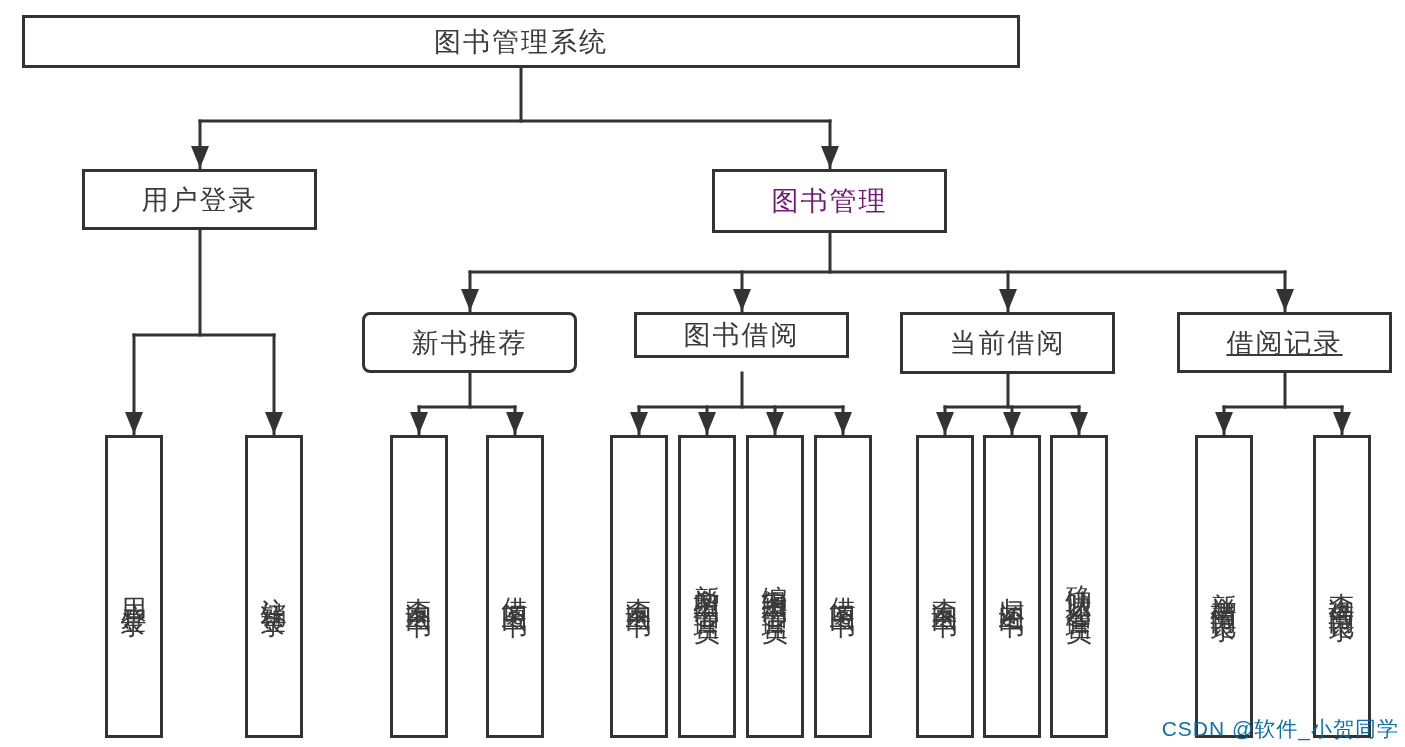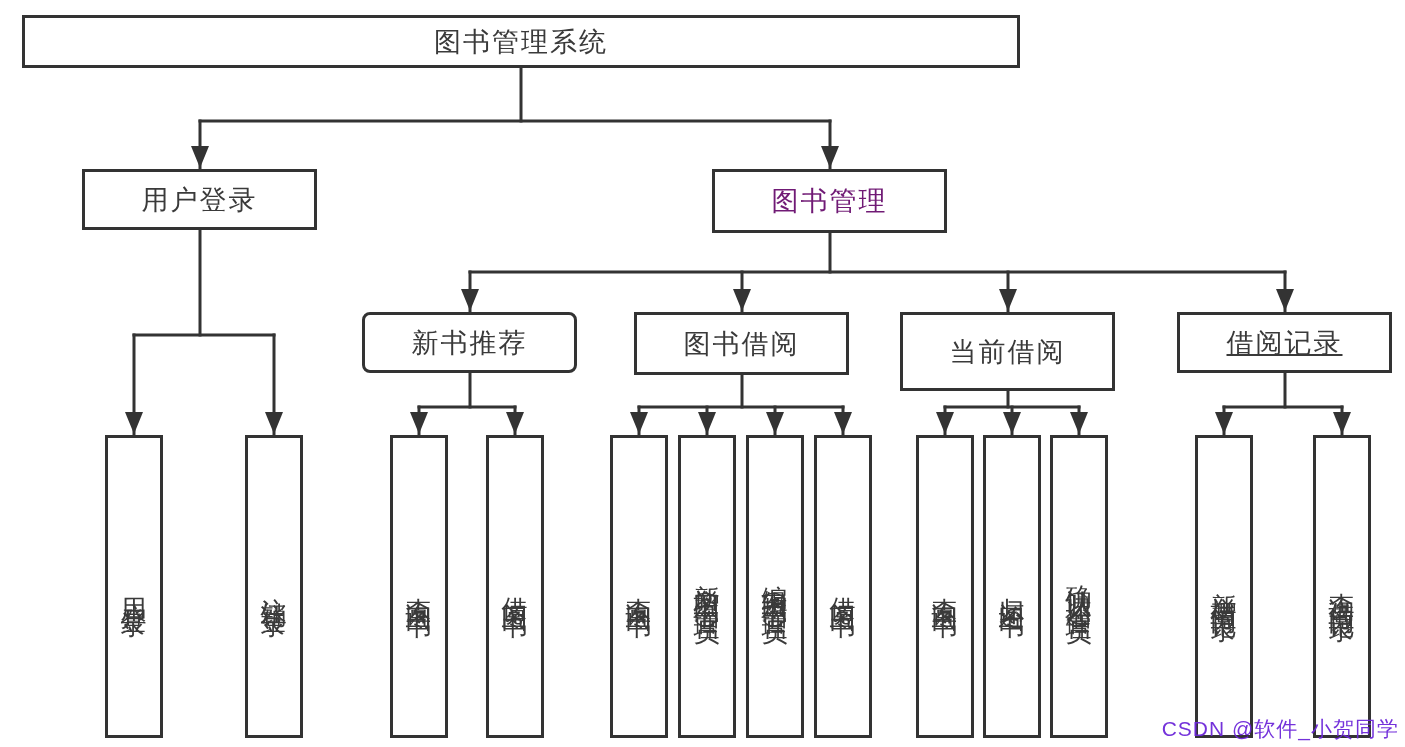--- a/index.html
+++ b/index.html
@@ -86,24 +86,24 @@
       </div>
       <div class="node" style="left: 82px; top: 169px; width: 235px; height: 61px; border-color: rgb(51, 51, 51); background: rgb(255, 255, 255); color: rgb(58, 58, 58);">
         <span>用户登录</span>
       </div>
       <div class="node" style="left: 712px; top: 169px; width: 235px; height: 64px; border-color: rgb(51, 51, 51); background: rgb(255, 255, 255); color: #701a75;">
         <span>图书管理</span>
       </div>
       <div class="node" style="left: 362px; top: 312px; width: 215px; height: 61px; border-color: rgb(51, 51, 51); background: rgb(255, 255, 255); color: rgb(58, 58, 58); border-radius: 8px;">
         <span>新书推荐</span>
       </div>
-      <div class="node" style="left: 634px; top: 312px; width: 215px; height: 63px; border-color: rgb(51, 51, 51); background: rgb(255, 255, 255); color: rgb(58, 58, 58);">
+      <div class="node" style="left: 634px; top: 312px; width: 215px; height: 46px; border-color: rgb(51, 51, 51); background: rgb(255, 255, 255); color: rgb(58, 58, 58);">
         <span>图书借阅</span>
       </div>
-      <div class="node" style="left: 900px; top: 312px; width: 215px; height: 79px; border-color: rgb(51, 51, 51); background: rgb(255, 255, 255); color: rgb(58, 58, 58);">
+      <div class="node" style="left: 900px; top: 312px; width: 215px; height: 62px; border-color: rgb(51, 51, 51); background: rgb(255, 255, 255); color: rgb(58, 58, 58);">
         <span>当前借阅</span>
       </div>
       <div class="node" style="left: 1177px; top: 312px; width: 215px; height: 61px; border-color: rgb(51, 51, 51); background: rgb(255, 255, 255); color: rgb(58, 58, 58); text-decoration: underline;">
         <span>借阅记录</span>
       </div>
       <div class="node vertical" style="left: 105px; top: 435px; width: 58px; height: 303px; border-color: rgb(51, 51, 51); background: rgb(255, 255, 255); color: rgb(58, 58, 58);">
         <span>用户登录</span>
       </div>
       <div class="node vertical" style="left: 245px; top: 435px; width: 58px; height: 303px; border-color: rgb(51, 51, 51); background: rgb(255, 255, 255); color: rgb(58, 58, 58);">
         <span>注销登录</span>
@@ -135,14 +135,14 @@
       <div class="node vertical" style="left: 1050px; top: 435px; width: 58px; height: 303px; border-color: rgb(51, 51, 51); background: rgb(255, 255, 255); color: rgb(58, 58, 58);">
         <span>确认归还（管理员）</span>
       </div>
       <div class="node vertical" style="left: 1195px; top: 435px; width: 58px; height: 303px; border-color: rgb(51, 51, 51); background: rgb(255, 255, 255); color: rgb(58, 58, 58);">
         <span>新增借阅记录</span>
       </div>
       <div class="node vertical" style="left: 1313px; top: 435px; width: 58px; height: 303px; border-color: rgb(51, 51, 51); background: rgb(255, 255, 255); color: rgb(58, 58, 58);">
         <span>查询借阅记录</span>
       </div>
     </div>
-  <div class="watermark" style="color: #6d28d9;">CSDN @软件_小贺同学</div>
+  <div class="watermark" style="color: #0369a1;">CSDN @软件_小贺同学</div>
 </div>
 
 </body></html>

